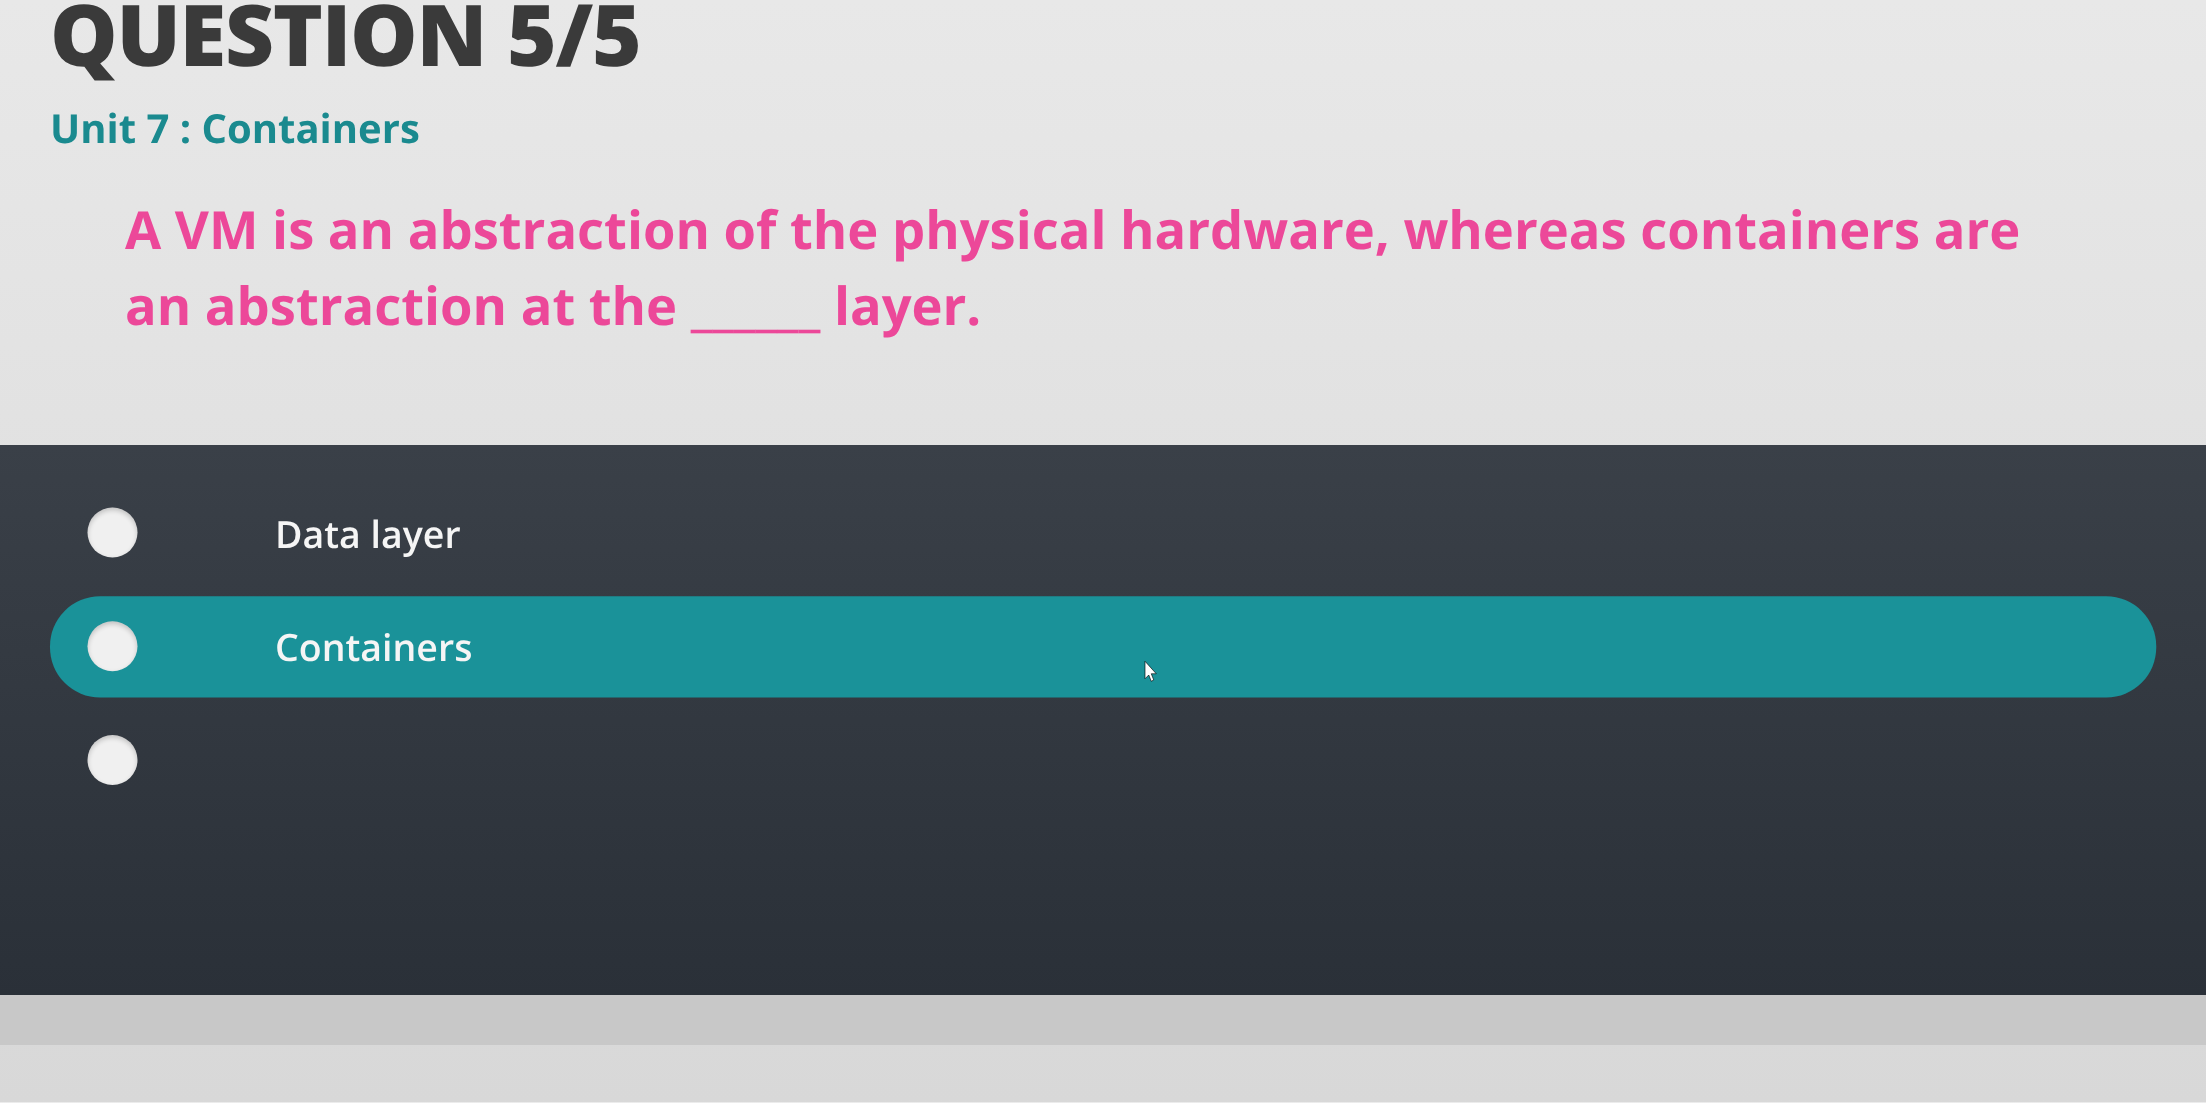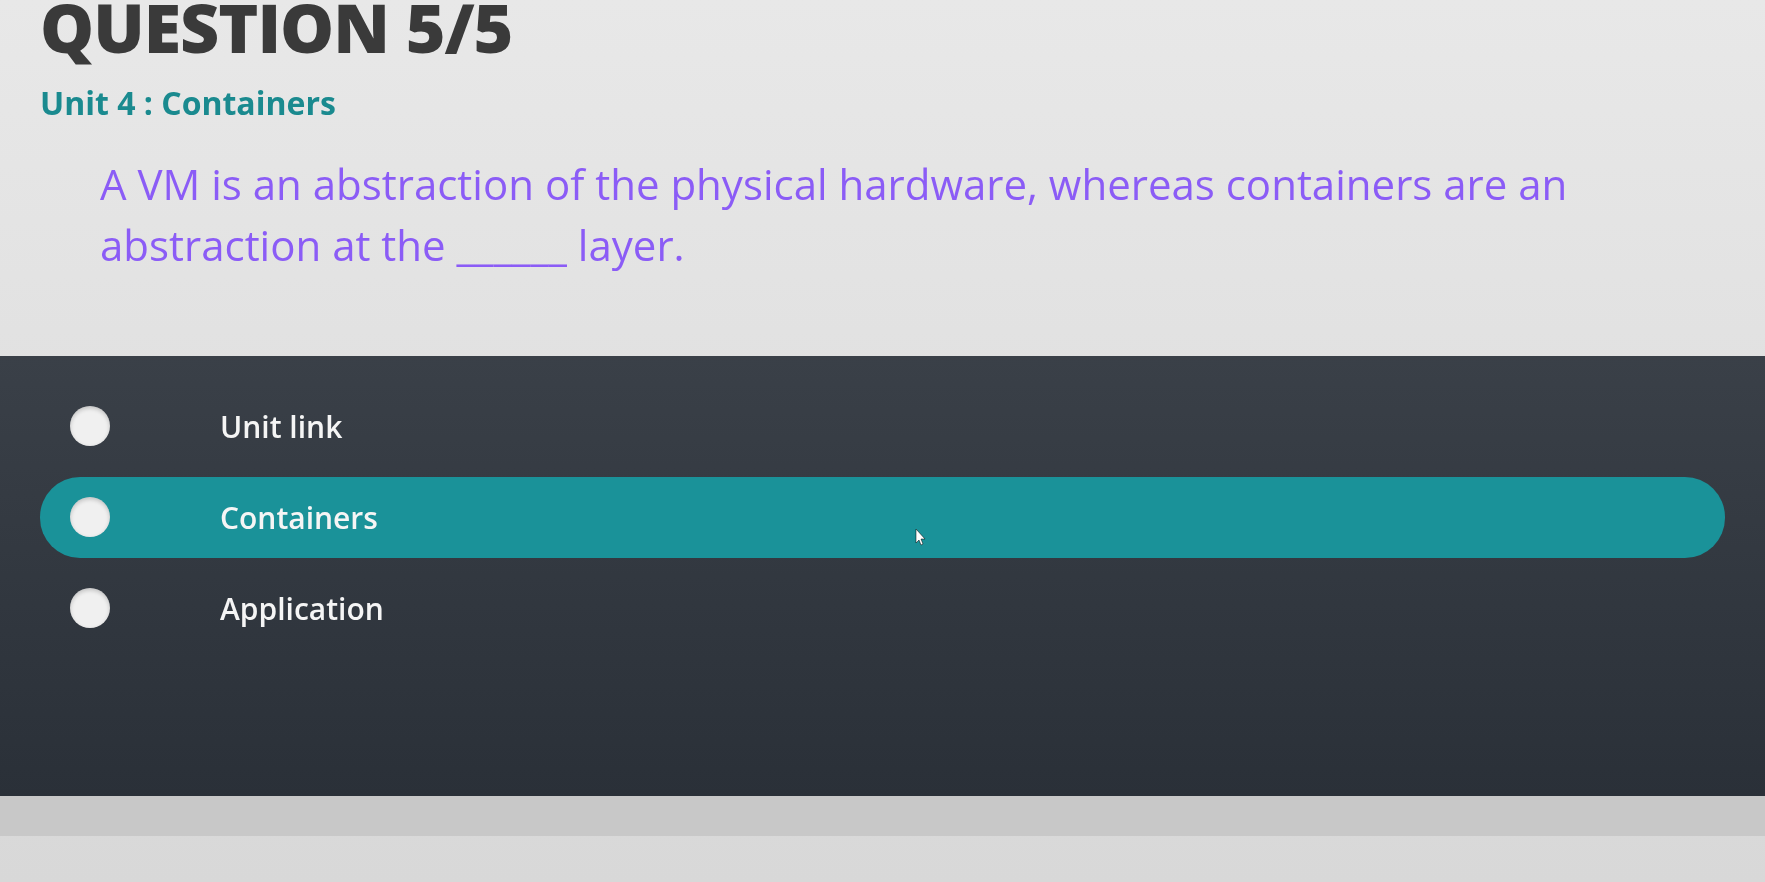--- a/index.html
+++ b/index.html
@@ -25,22 +25,22 @@
       margin-top: -20px;
     }
     .unit-label {
       font-size: 32px;
       font-weight: 700;
       color: #1a8a8f;
       margin-top: 8px;
     }
     .question-text {
       font-size: 42px;
-      font-weight: 400;
-      color: #8b5cf6;
+      font-weight: 700;
+      color: #ec4899;
       margin-top: 30px;
       padding: 0 60px 0 60px;
       line-height: 1.45;
     }
     .answers-container {
       background: linear-gradient(to bottom, #3a4048 0%, #2a3038 100%);
       margin-top: 50px;
       padding: 30px 40px 50px 40px;
       min-height: 440px;
     }
@@ -82,35 +82,34 @@
       background: #c8c8c8;
       height: 40px;
       margin-top: 0;
     }
   </style>
 </head>
 <body>
 
 <div class="header">
   <div class="question-number">QUESTION 5/5</div>
-  <div class="unit-label">Unit 4 : Containers</div>
+  <div class="unit-label">Unit 7 : Containers</div>
   <div class="question-text">A VM is an abstraction of the physical hardware, whereas containers are an abstraction at the ______ layer.</div>
 </div>
 
 <div class="answers-container">
   <div class="answer-option">
     <div class="radio-circle"></div>
-    <div class="answer-label">Unit link</div>
+    <div class="answer-label">Data layer</div>
   </div>
   <div class="answer-option highlighted">
     <div class="radio-circle"></div>
     <div class="answer-label">Containers</div>
     <svg class="cursor-pointer" viewBox="0 0 20 24" fill="white" stroke="black" stroke-width="0.5">
       <path d="M6 2 L6 16 L9 13 L11 18 L13 17 L11 12 L15 12 Z"></path>
     </svg>
   </div>
   <div class="answer-option">
     <div class="radio-circle"></div>
-    <div class="answer-label">Application</div>
   </div>
 </div>
 
 <div class="footer-bar"></div>
 
 </body></html>

